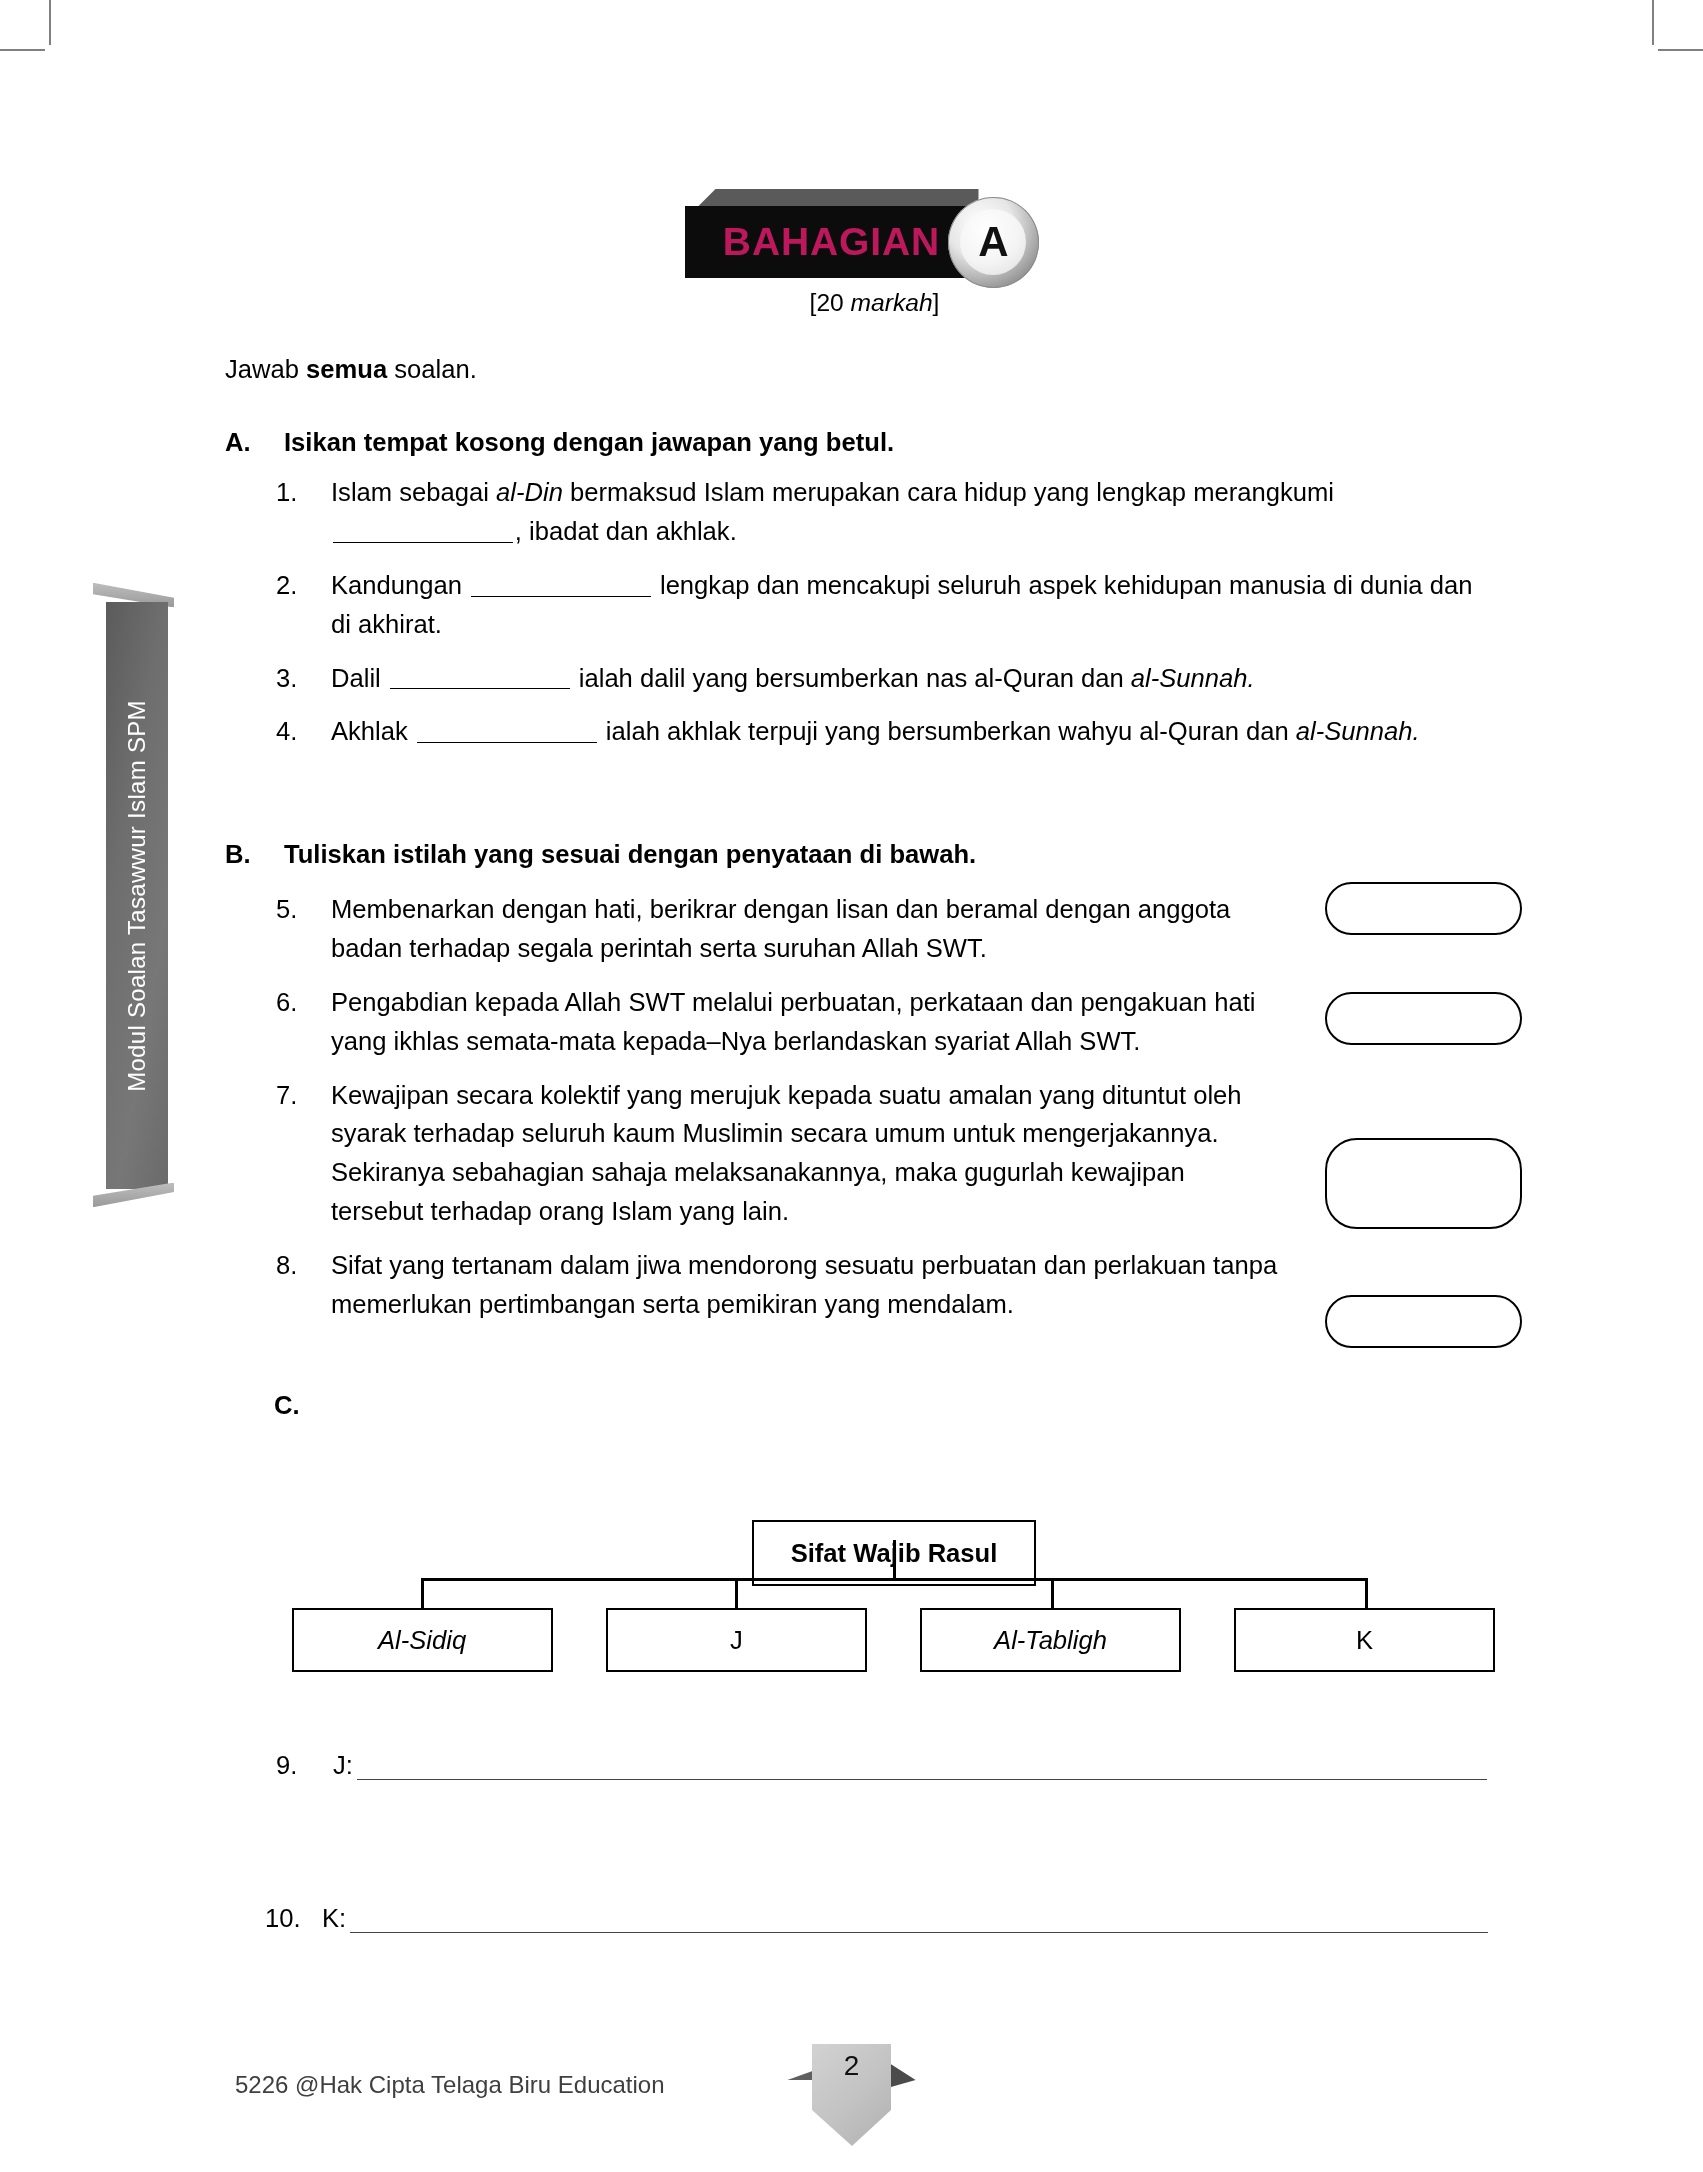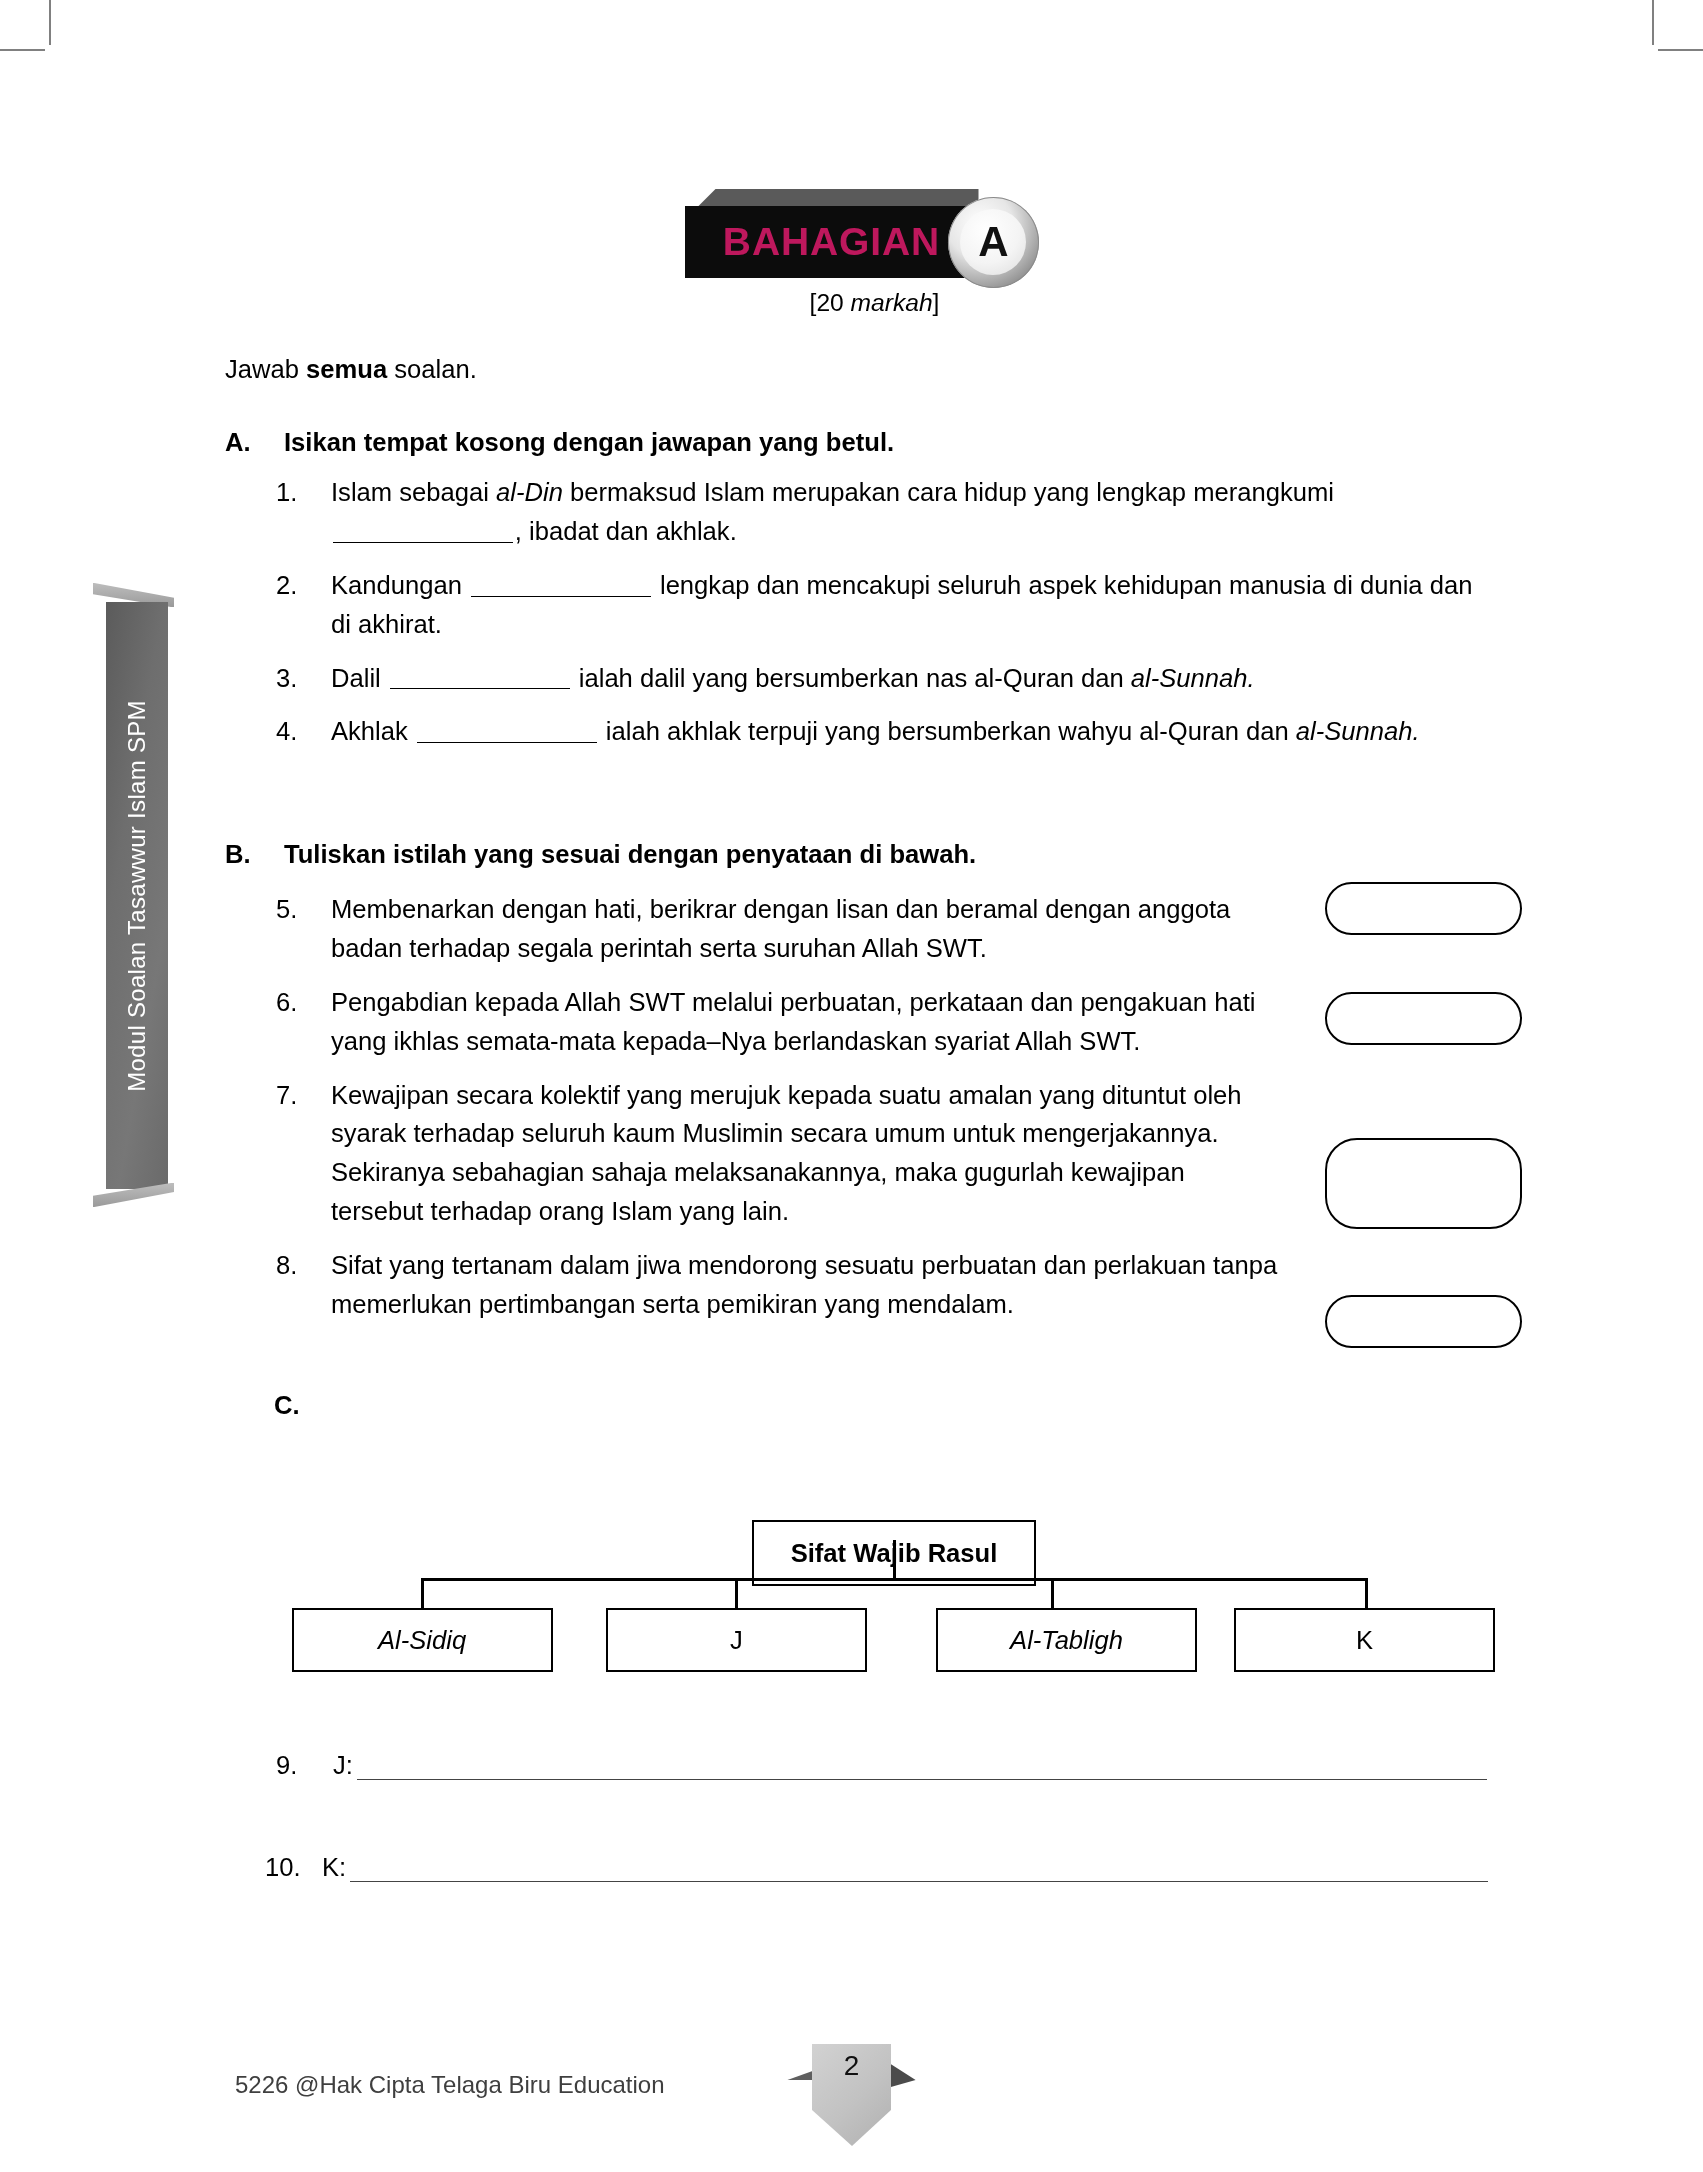--- a/index.html
+++ b/index.html
@@ -379,35 +379,35 @@
     <div class="dline" style="left:451px; top:104px; width:2.8px; height:30px;"></div>
     <div class="dline" style="left:767px; top:104px; width:2.8px; height:30px;"></div>
     <div class="dline" style="left:1081px; top:104px; width:2.8px; height:30px;"></div>
 
     <div class="dnode child" style="left:7.6px;   top:134px; width:261px; height:64px;">
       <span>Al-Sidiq</span>
     </div>
     <div class="dnode child plain" style="left:322px; top:134px; width:261px; height:64px;">
       <span>J</span>
     </div>
-    <div class="dnode child" style="left:636px; top:134px; width:261px; height:64px;margin-left:16px;">
+    <div class="dnode child" style="left:636px; top:134px; width:261px; height:64px;">
       <span>Al-Tabligh</span>
     </div>
     <div class="dnode child plain" style="left:950px; top:134px; width:261px; height:64px;">
       <span>K</span>
     </div>
   </div>
 
   <div class="ansline" style="left:276px; top:1751px; width:1211px;">
     <span class="num">9.</span>
     <span class="lbl">J:</span>
     <span class="rule"></span>
   </div>
 
-  <div class="ansline" style="left:265px; top:1853px; width:1223px;">
+  <div class="ansline" style="left:265px; top:1904px; width:1223px;">
     <span class="num">10.</span>
     <span class="lbl">K:</span>
     <span class="rule"></span>
   </div>
 
   <div class="footer-text">5226 @Hak Cipta Telaga Biru Education</div>
   <div class="pagemark">
     <div class="pagemark-tail-l"></div>
     <div class="pagemark-tail-r"></div>
     <div class="pagemark-shield"></div>

